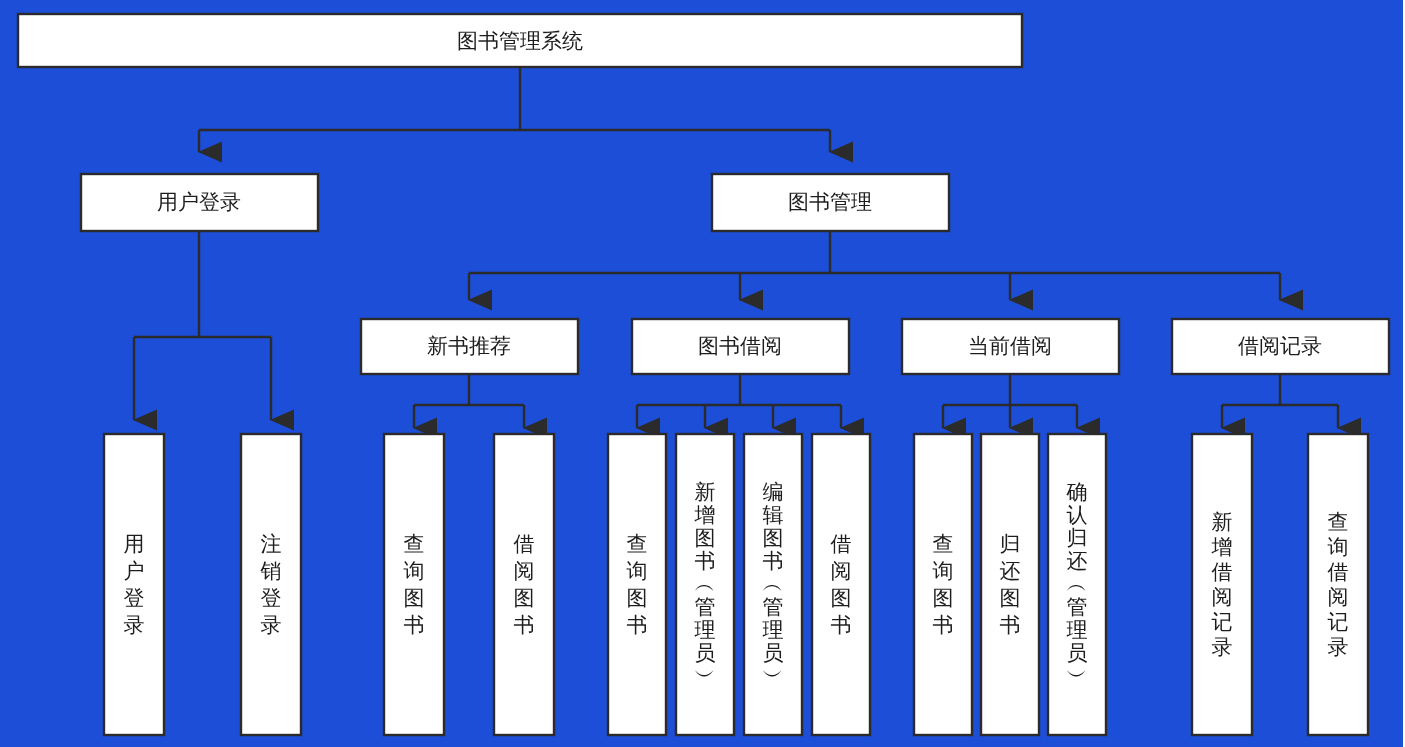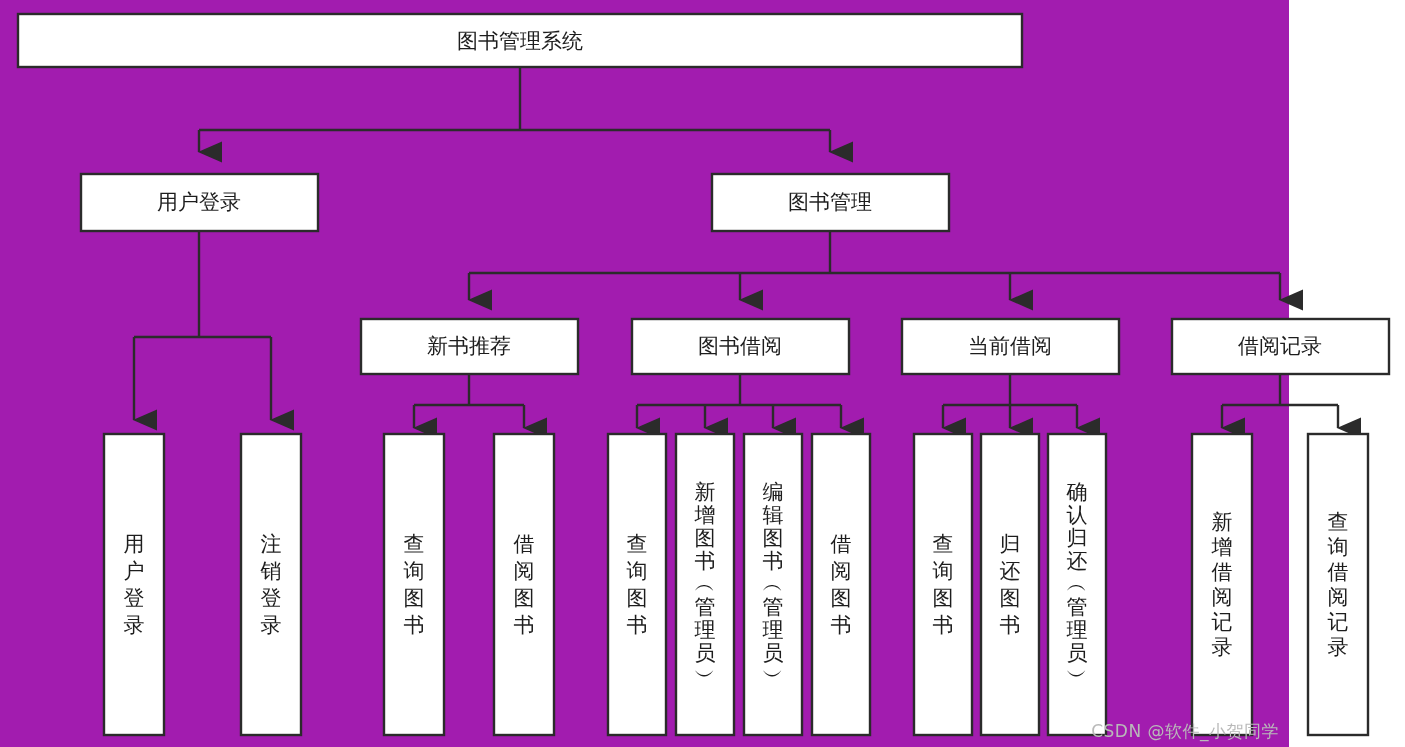--- a/index.html
+++ b/index.html
@@ -8,23 +8,23 @@
     background: #ffffff;
   }
   body {
     font-family: "DejaVu Sans", "Liberation Sans", sans-serif;
     width: 1405px;
     height: 747px;
     overflow: hidden;
   }
   #diagram-root {
     position: relative;
-    width: 1289px;
+    width: 1403px;
     height: 747px;
-    background: #a21caf;
+    background: #1d4ed8;
     text-align: right;
   }
   svg#tree-svg {
     position: absolute;
     left: 0;
     top: 0;
     width: 1405px;
     height: 747px;
     display: block;
   }
@@ -220,15 +220,14 @@
     <g>
       <rect class="node-box" x="1192" y="434" width="60" height="301"></rect>
       <text class="node-label-v" x="1222" y="584" style="letter-spacing: normal;" dominant-baseline="central"><tspan x="1222" y="521.5" dominant-baseline="central" text-anchor="middle">新</tspan><tspan x="1222" y="546.5" dominant-baseline="central" text-anchor="middle">增</tspan><tspan x="1222" y="571.5" dominant-baseline="central" text-anchor="middle">借</tspan><tspan x="1222" y="596.5" dominant-baseline="central" text-anchor="middle">阅</tspan><tspan x="1222" y="621.5" dominant-baseline="central" text-anchor="middle">记</tspan><tspan x="1222" y="646.5" dominant-baseline="central" text-anchor="middle">录</tspan></text>
     </g>
     <g>
       <rect class="node-box" x="1308" y="434" width="60" height="301"></rect>
       <text class="node-label-v" x="1338" y="584" style="letter-spacing: normal;" dominant-baseline="central"><tspan x="1338" y="521.5" dominant-baseline="central" text-anchor="middle">查</tspan><tspan x="1338" y="546.5" dominant-baseline="central" text-anchor="middle">询</tspan><tspan x="1338" y="571.5" dominant-baseline="central" text-anchor="middle">借</tspan><tspan x="1338" y="596.5" dominant-baseline="central" text-anchor="middle">阅</tspan><tspan x="1338" y="621.5" dominant-baseline="central" text-anchor="middle">记</tspan><tspan x="1338" y="646.5" dominant-baseline="central" text-anchor="middle">录</tspan></text>
     </g>
   </svg>
 
-  <div class="watermark">CSDN @软件_小贺同学</div>
 
 </div>
 
 </body></html>

